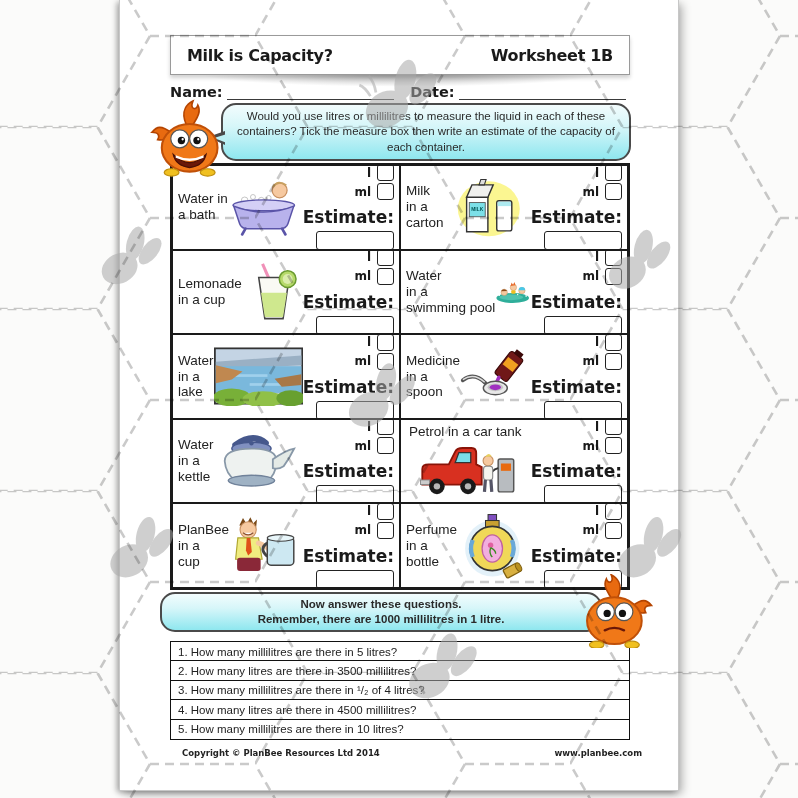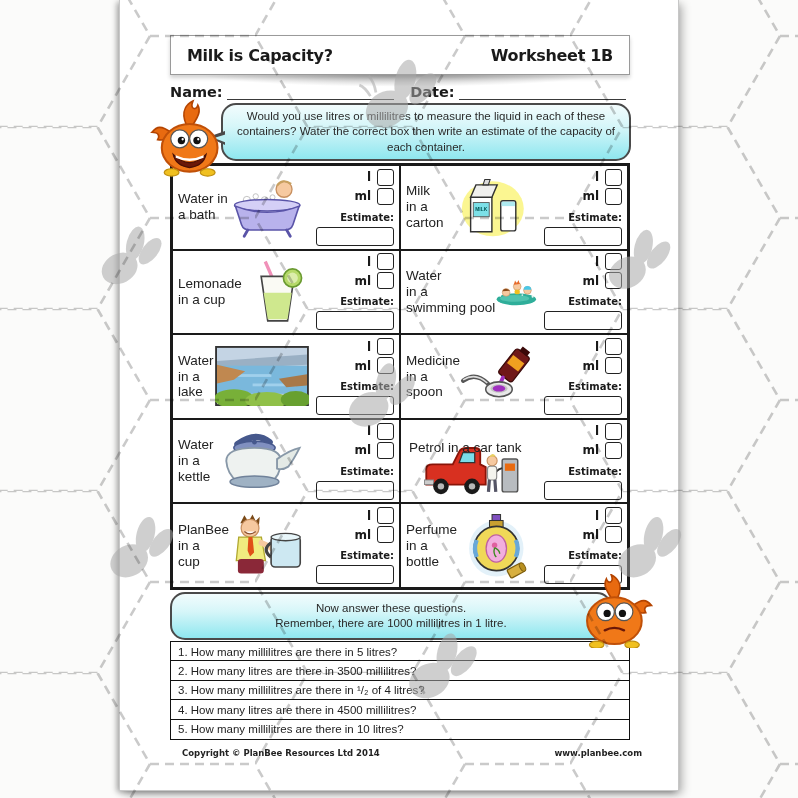--- a/index.html
+++ b/index.html
@@ -31,44 +31,44 @@
   
   .fish{position:absolute;z-index:20;}
   .fish1{left:27px;top:99px;width:82px;height:78px;}
   .fish2{left:452px;top:574px;width:88px;height:74px;transform:scaleX(-1);}
   
   .bubble{position:absolute;border:2px solid #4a4a4a;border-radius:15px;z-index:10;
     background:linear-gradient(#f2fcfd 0%,#d6f6f9 40%,#8fe7ef 100%);
     display:flex;flex-direction:column;align-items:center;justify-content:center;
     text-align:center;font-size:11.5px;line-height:1.32;color:#2a2a2a;padding:4px 14px;box-sizing:border-box;}
   .bubble1{left:101px;top:103px;width:410px;height:58px;}
-  .bubble2{left:50px;top:592px;width:442px;height:48px;}
+  .bubble2{left:40px;top:592px;width:442px;height:40px;font-weight:bold;}
   .bubble1::before{content:"";position:absolute;left:-15px;top:26px;width:0;height:0;
     border-top:6px solid transparent;border-bottom:8px solid transparent;border-right:17px solid #4a4a4a;}
   .bubble1::after{content:"";position:absolute;left:-9px;top:29px;width:0;height:0;
     border-top:4px solid transparent;border-bottom:5px solid transparent;border-right:13px solid #bdf1f5;}
   .bubble2::before{content:"";position:absolute;right:-15px;top:16px;width:0;height:0;
     border-top:6px solid transparent;border-bottom:8px solid transparent;border-left:17px solid #4a4a4a;}
   .bubble2::after{content:"";position:absolute;right:-9px;top:19px;width:0;height:0;
     border-top:4px solid transparent;border-bottom:5px solid transparent;border-left:13px solid #bdf1f5;}
   
   .captable{position:absolute;left:50px;top:163px;width:460px;height:427px;z-index:6;
     display:grid;grid-template-columns:1fr 1fr;grid-template-rows:repeat(5,1fr);
     border:2px solid #1a1a1a;box-sizing:border-box;background:#fff;}
   .cell{border:1px solid #1a1a1a;box-sizing:border-box;display:flex;align-items:center;
     padding:3px 5px;position:relative;overflow:hidden;background:#fff;}
   .cl{font-size:13.5px;line-height:1.18;white-space:pre;color:#222;flex:0 0 auto;z-index:2;}
   .cimg{flex:1;display:flex;justify-content:center;align-items:center;min-width:0;}
   .controls{flex:0 0 84px;display:flex;flex-direction:column;align-items:flex-end;justify-content:center;gap:2px;}
   .urow{display:flex;justify-content:flex-end;align-items:center;gap:6px;
     font-weight:bold;font-size:12px;font-family:"DejaVu Sans",sans-serif;}
   .cb{width:15px;height:15px;border:1.6px solid #222;border-radius:3px;background:#fff;display:inline-block;}
-  .est{font-weight:bold;font-size:10px;font-family:"DejaVu Sans",sans-serif;margin:5px 0 2px;}
+  .est{font-weight:bold;font-size:17px;font-family:"DejaVu Sans",sans-serif;margin:5px 0 2px;}
   .estbox{width:78px;height:19px;border:1.6px solid #222;border-radius:3px;background:#fff;box-sizing:border-box;padding:0 3px;font-size:11px;}
-  .cell.wide .cl{position:absolute;top:20px;left:8px;}
+  .cell.wide .cl{position:absolute;top:4px;left:8px;}
   .cell.wide .cimg{margin-top:16px;}
   
   .questions{position:absolute;left:50px;top:641px;width:460px;z-index:6;}
   .qrow{height:21px;border:1.6px solid #111;background:#fff;margin-top:-1.6px;
     display:flex;align-items:center;padding:0 7px;font-size:11.5px;color:#222;box-sizing:border-box;}
   .qrow:first-child{margin-top:0;}
   .answer-space{flex:1;height:100%;}
   
   .pfooter{position:absolute;left:50px;top:748px;width:460px;display:flex;justify-content:space-between;
     font-weight:bold;font-size:8.5px;font-family:"DejaVu Sans",sans-serif;color:#222;z-index:6;padding-left:12px;}
@@ -163,21 +163,21 @@
       <circle cx="43.5" cy="47.5" r="1.4" fill="#fff"></circle>
         <circle cx="62.5" cy="47.5" r="1.4" fill="#fff"></circle>
       <path d="M32,66 Q52,86 72,66 Q69,80 52,82 Q35,80 32,66 Z" fill="#6a1808" stroke="#4a1005" stroke-width="1.5"></path>
       <path d="M35,67 Q52,75 69,67 L69,70 Q52,78 35,70 Z" fill="#fff"></path>
       <ellipse cx="30" cy="88" rx="9" ry="4.5" fill="#f0c020" stroke="#c09010" stroke-width="1.5"></ellipse>
       <ellipse cx="74" cy="88" rx="9" ry="4.5" fill="#f0c020" stroke="#c09010" stroke-width="1.5"></ellipse>
     </svg>
   </div>
 
   <div class="bubble bubble1">
-    <span>Would you use litres or millilitres to measure the liquid in each of these containers? Water the correct box then write an estimate of the capacity of each container.</span>
+    <span>Would you use litres or millilitres to measure the liquid in each of these containers? Tick the measure box then write an estimate of the capacity of each container.</span>
   </div>
 
   <div class="captable">
 
     <div class="cell">
       <div class="cl">Water in
 a bath</div>
       <div class="cimg">
         <svg viewBox="0 0 90 70" width="80" height="62">
           <circle cx="62" cy="15" r="9" fill="#f6c9a0" stroke="#c89060" stroke-width="1.5"></circle>

